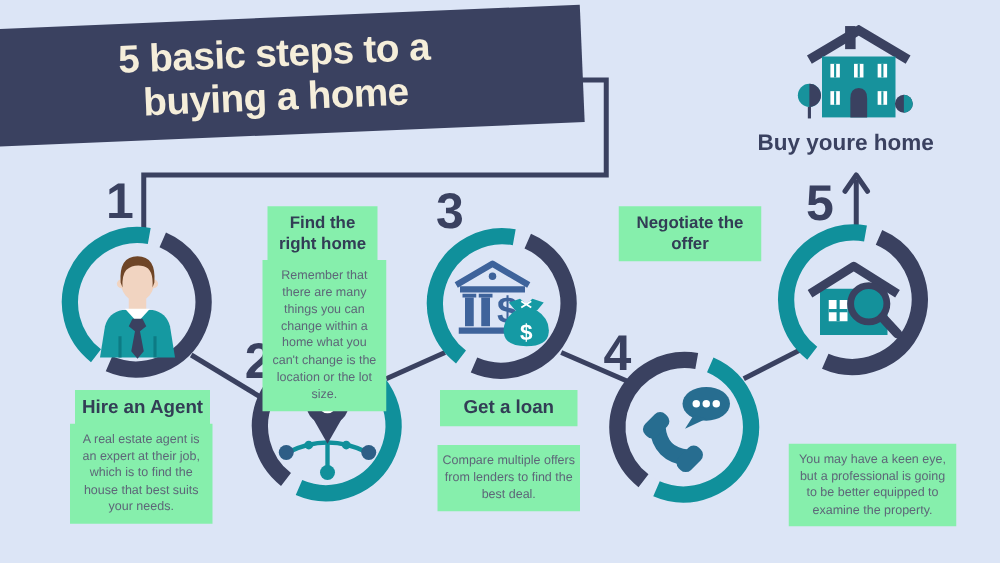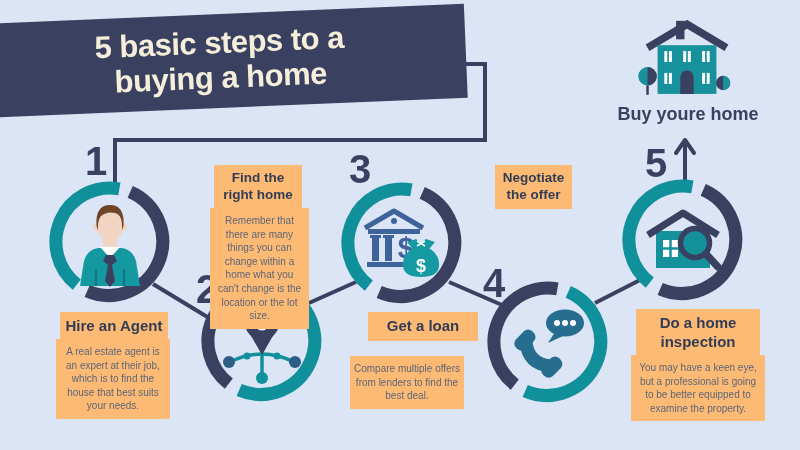--- a/index.html
+++ b/index.html
@@ -5,31 +5,31 @@
   html,body{margin:0;padding:0;background:#dce5f6;}
   #stage{position:relative;width:800px;height:450px;background:#dce5f6;overflow:hidden;
          font-family:"Liberation Sans",sans-serif;}
   
   .banner{position:absolute;left:-26px;top:14px;width:492px;height:94px;background:#3a4160;
           transform:rotate(-2.4deg);display:flex;flex-direction:column;align-items:center;
           justify-content:center;z-index:3;}
   .banner span{color:#f5eeda;font-weight:bold;font-size:31px;line-height:1.12;letter-spacing:-0.5px;
           white-space:nowrap;}
   
-  .goal-label{position:absolute;left:606px;top:104px;width:164px;text-align:center;color:#3a4160;
+  .goal-label{position:absolute;left:606px;top:104px;width:164px;color:#3a4160;
           font-weight:bold;font-size:18px;z-index:3;}
   .goal-house{position:absolute;left:630px;top:20px;z-index:3;}
   
   .connectors{position:absolute;left:0;top:0;z-index:1;}
   
   .circle{position:absolute;z-index:2;}
   .num{position:absolute;width:44px;text-align:center;color:#3a4160;font-weight:bold;font-size:40px;
           z-index:2;line-height:1;}
   
-  .title-box,.desc-box{position:absolute;background:#fdba74;text-align:center;z-index:3;box-sizing:border-box;}
+  .title-box,.desc-box{position:absolute;background:#86efac;text-align:center;z-index:3;box-sizing:border-box;}
   .title-box{color:#323d55;font-weight:bold;font-size:13.5px;line-height:1.25;padding:5px 3px;}
   .title-box.big{font-size:15px;}
   .desc-box{color:#5d6678;font-size:10px;line-height:1.36;padding:6px 4px;}
 </style>
 </head>
 <body>
 
 <div id="stage">
 
   <svg class="connectors" width="800" height="450" viewBox="0 0 800 450">
@@ -181,21 +181,20 @@
       </g>
     </g>
   </svg>
 
   <div class="title-box big" style="left:60px;top:312px;width:108px">Hire an Agent</div>
   <div class="desc-box" style="left:56px;top:339px;width:114px">A real estate agent is an expert at their job, which is to find the house that best suits your needs.</div>
 
   <div class="title-box" style="left:214px;top:165px;width:88px">Find the right home</div>
   <div class="desc-box" style="left:210px;top:208px;width:99px">Remember that there are many things you can change within a home what you can't change is the location or the lot size.</div>
 
-  <div class="title-box big" style="left:368px;top:312px;width:110px">Get a loan</div>
+  <div class="title-box big" style="left:352px;top:312px;width:110px">Get a loan</div>
   <div class="desc-box" style="left:350px;top:356px;width:114px">Compare multiple offers from lenders to find the best deal.</div>
 
-  <div class="title-box" style="left:495px;top:165px;width:77px">Negotiate the offer</div>
-
-  <div class="title-box big" style="left:636px;top:309px;width:124px">Do a home inspection</div>
+  <div class="title-box" style="left:495px;top:165px;width:114px">Negotiate the offer</div>
+
   <div class="desc-box" style="left:631px;top:355px;width:134px">You may have a keen eye, but a professional is going to be better equipped to examine the property.</div>
 
 </div>
 
 </body></html>

